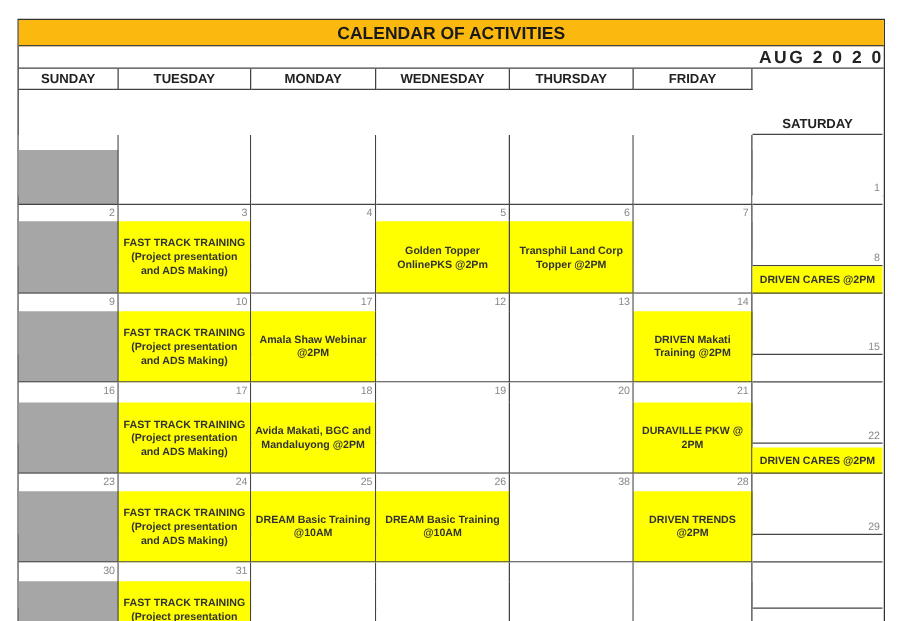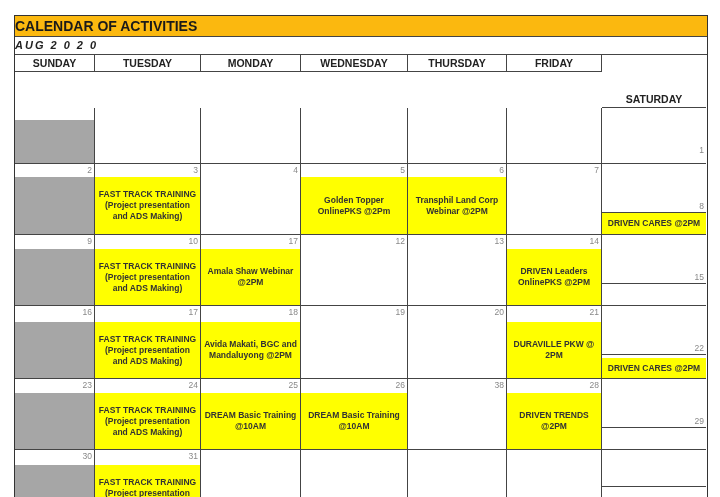--- a/index.html
+++ b/index.html
@@ -1,24 +1,24 @@
 <!DOCTYPE html>
 <html><head>
 <meta charset="utf-8">
 <style>
   html, body { margin: 0; padding: 0; background: #ffffff; }
   body { width: 720px; height: 497px; position: relative; overflow: hidden;
          font-family: "Liberation Sans", "DejaVu Sans", sans-serif; }
   .cal { position: absolute; left: 14px; top: 15px; width: 694px;
          border: 1.5px solid #333; box-sizing: border-box; }
   .title { height: 20px; background: #fbb80f; border-bottom: 1px solid #444;
-           font-size: 14px; font-weight: bold; color: #1a1a1a;
+           text-align: center; font-size: 14px; font-weight: bold; color: #1a1a1a;
            line-height: 20px; }
-  .sub { height: 17px; border-bottom: 1px solid #444; text-align: left;
-         font-size: 11px; font-weight: bold; letter-spacing: 2px; line-height: 17px; color:#222;font-style:italic; }
+  .sub { height: 17px; border-bottom: 1px solid #444; text-align: right;
+         font-size: 14px; font-weight: bold; letter-spacing: 2px; line-height: 17px; color:#222; }
   .grid { display: grid;
           grid-template-columns: 80px 106px 100px 107px 99px 95px 104px; }
   .hdr { height: 17px; line-height: 17px; text-align: center; font-size: 10.5px;
          font-weight: bold; color: #222; border-right: 1.5px solid #444;
          border-bottom: 1.5px solid #444; box-sizing: border-box; }
   .hdr:last-child, .dnum.last, .cell.last { border-right: none; margin-top: 36px; }
   .dnum { text-align: right; font-size: 8.5px; color: #888; padding-right: 2px;
           border-right: 1.5px solid #444; border-bottom: 1px solid #444;
           box-sizing: border-box; background: #fff; line-height: 12px; }
   .cell { border-right: 1.5px solid #444; border-bottom: 1.5px solid #444;
@@ -70,40 +70,40 @@
         <div class="dnum">5</div>
         <div class="dnum">6</div>
         <div class="dnum">7</div>
         <div class="dnum last">8</div>
       </div>
       <div class="grid" style="height: 58px;">
         <div class="cell sun"></div>
         <div class="cell ev">FAST TRACK TRAINING (Project presentation and ADS Making)</div>
         <div class="cell"></div>
         <div class="cell ev">Golden Topper OnlinePKS @2Pm</div>
-        <div class="cell ev">Transphil Land Corp Webinar @2PM</div>
+        <div class="cell ev">Transphil Land Corp Topper @2PM</div>
         <div class="cell"></div>
         <div class="cell ev last">DRIVEN CARES @2PM</div>
       </div>
       <div class="grid" style="height: 14px;">
         <div class="dnum">9</div>
         <div class="dnum">10</div>
         <div class="dnum">17</div>
         <div class="dnum">12</div>
         <div class="dnum">13</div>
         <div class="dnum">14</div>
         <div class="dnum last">15</div>
       </div>
       <div class="grid" style="height: 57px;">
         <div class="cell sun"></div>
         <div class="cell ev">FAST TRACK TRAINING (Project presentation and ADS Making)</div>
         <div class="cell ev">Amala Shaw Webinar @2PM</div>
         <div class="cell"></div>
         <div class="cell"></div>
-        <div class="cell ev">DRIVEN Leaders OnlinePKS @2PM</div>
+        <div class="cell ev">DRIVEN Makati Training @2PM</div>
         <div class="cell last"></div>
       </div>
       <div class="grid" style="height: 16px;">
         <div class="dnum">16</div>
         <div class="dnum">17</div>
         <div class="dnum">18</div>
         <div class="dnum">19</div>
         <div class="dnum">20</div>
         <div class="dnum">21</div>
         <div class="dnum last">22</div>

